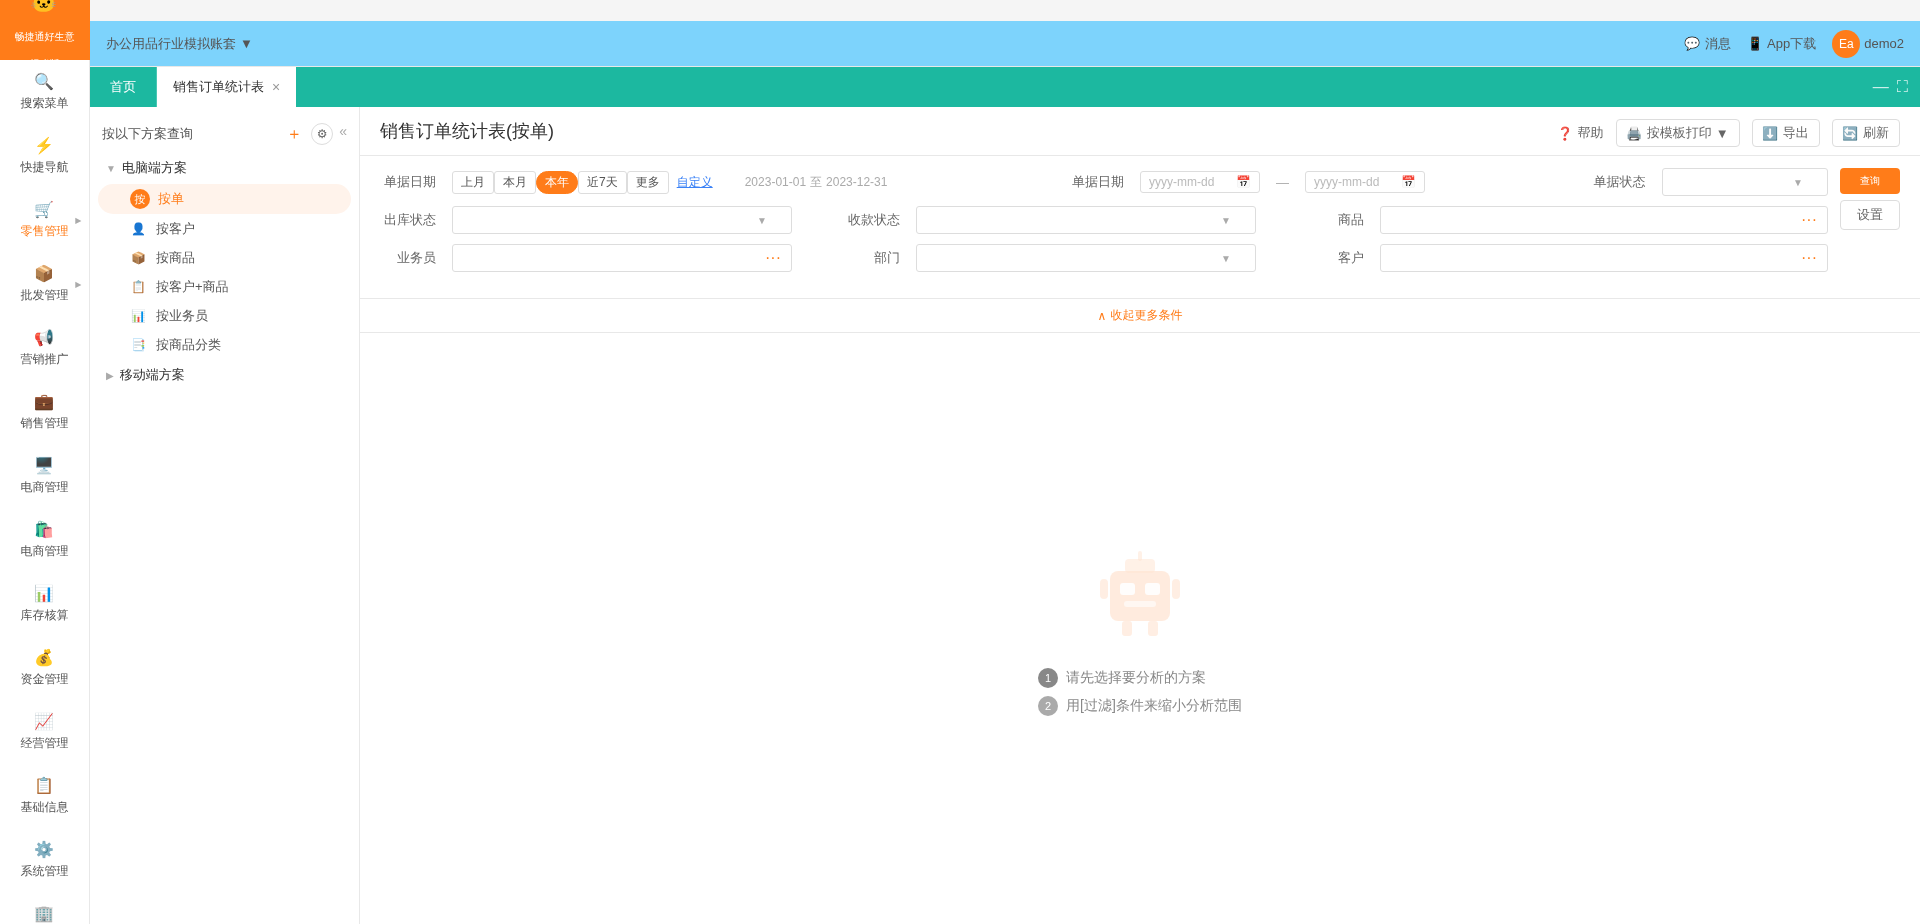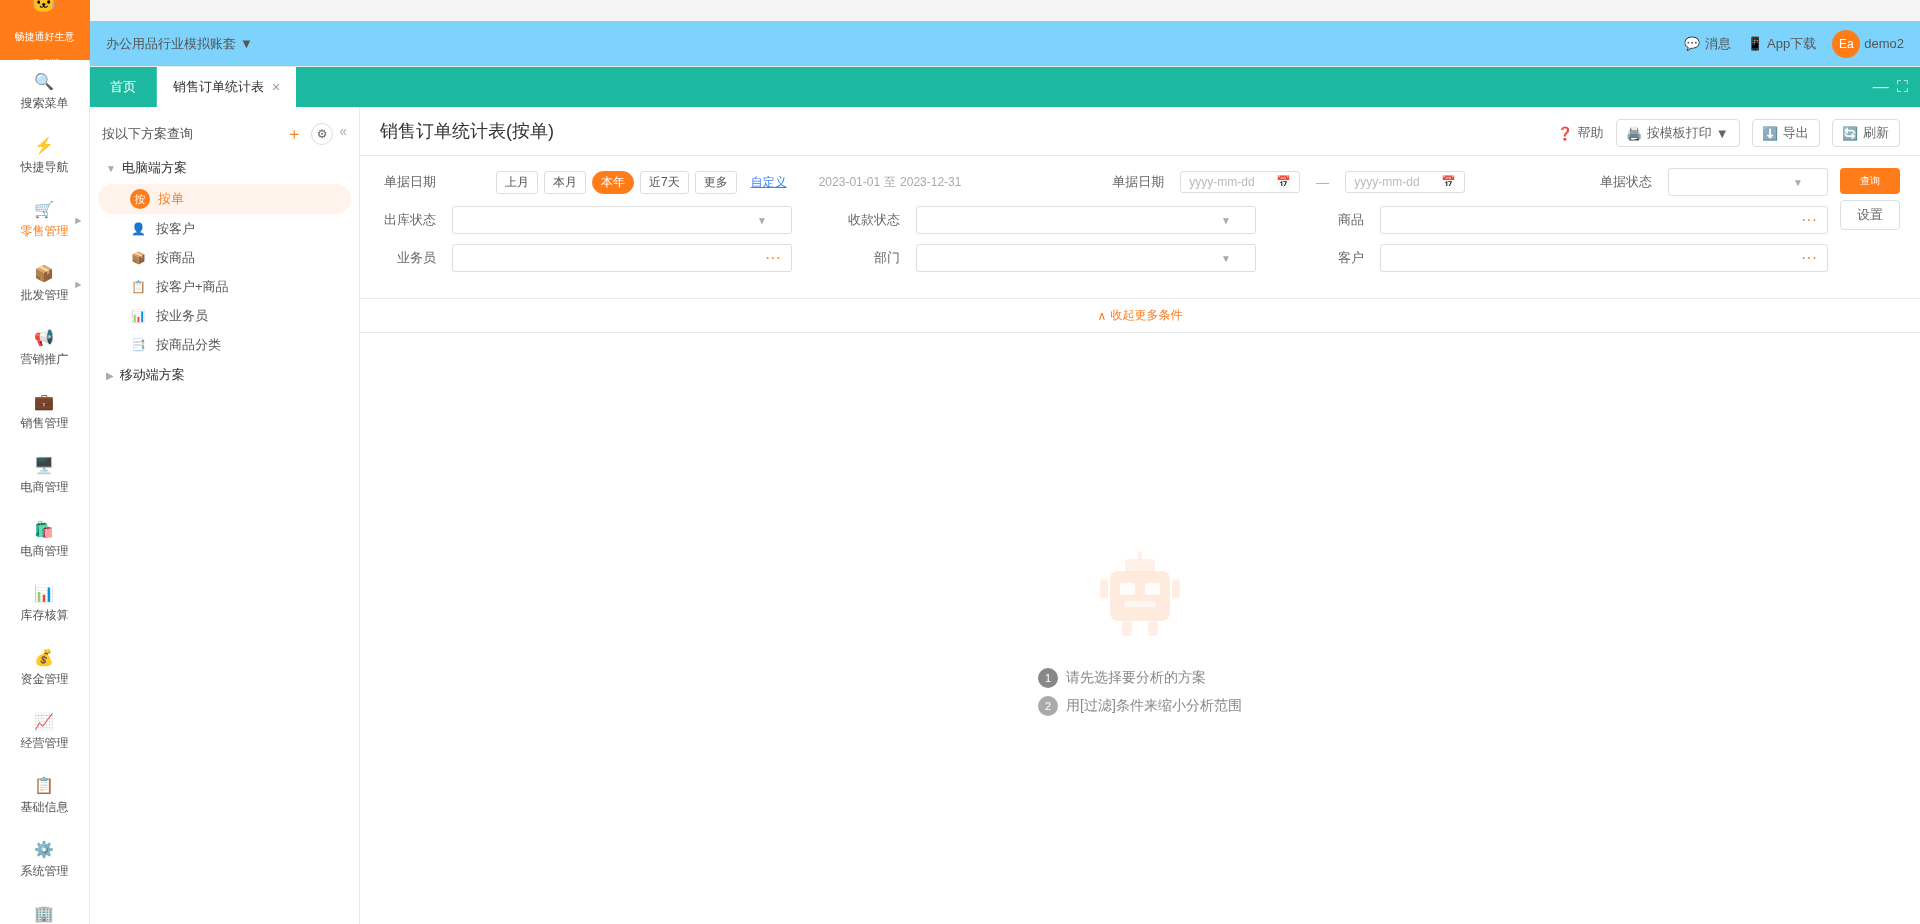--- a/index.html
+++ b/index.html
@@ -65,21 +65,21 @@
     .header-action { display: flex; align-items: center; gap: 4px; cursor: pointer; }
     .header-action.print-btn { border: 1px solid #ddd; border-radius: 4px; padding: 4px 10px; }
     .header-action.export-btn { border: 1px solid #ddd; border-radius: 4px; padding: 4px 10px; }
     .header-action.refresh-btn { border: 1px solid #ddd; border-radius: 4px; padding: 4px 10px; }
 
     
     .filter-area { background: #fff; padding: 12px 20px; border-bottom: 1px solid #e8e8e8; }
     .filter-row { display: flex; align-items: center; gap: 16px; margin-bottom: 10px; flex-wrap: nowrap; }
     .filter-row:last-child { margin-bottom: 4px; }
     .filter-label { font-size: 13px; color: #666; white-space: nowrap; min-width: 56px; text-align: right; }
-    .filter-date-group { display: flex; align-items: center; gap: 6px; margin-left: 44px; }
+    .filter-date-group { display: flex; align-items: center; gap: 0; }
     .date-quick-btn { padding: 2px 8px; border-radius: 3px; border: 1px solid #ddd; font-size: 12px; cursor: pointer; color: #555; background: #fff; }
     .date-quick-btn.active { background: #ff7c19; border-color: #ff7c19; color: #fff; border-radius: 12px; }
     .date-range { display: flex; align-items: center; gap: 4px; font-size: 12px; color: #aaa; margin-left: 8px; }
     .date-input { border: 1px solid #ddd; border-radius: 3px; padding: 3px 8px; font-size: 12px; color: #aaa; background: #fff; width: 120px; display: flex; align-items: center; justify-content: space-between; cursor: pointer; }
     .date-sep { color: #aaa; }
     .filter-select { border: 1px solid #ddd; border-radius: 3px; padding: 3px 24px 3px 8px; font-size: 13px; color: #555; background: #fff; min-width: 160px; position: relative; display: flex; align-items: center; justify-content: space-between; cursor: pointer; height: 28px; }
     .filter-select .arrow { color: #aaa; font-size: 10px; }
     .filter-dots { color: #ff7c19; cursor: pointer; font-size: 16px; padding: 0 4px; }
     .filter-custom-btn { color: #3b82f6; font-size: 12px; cursor: pointer; border: none; background: none; text-decoration: underline; }
 

